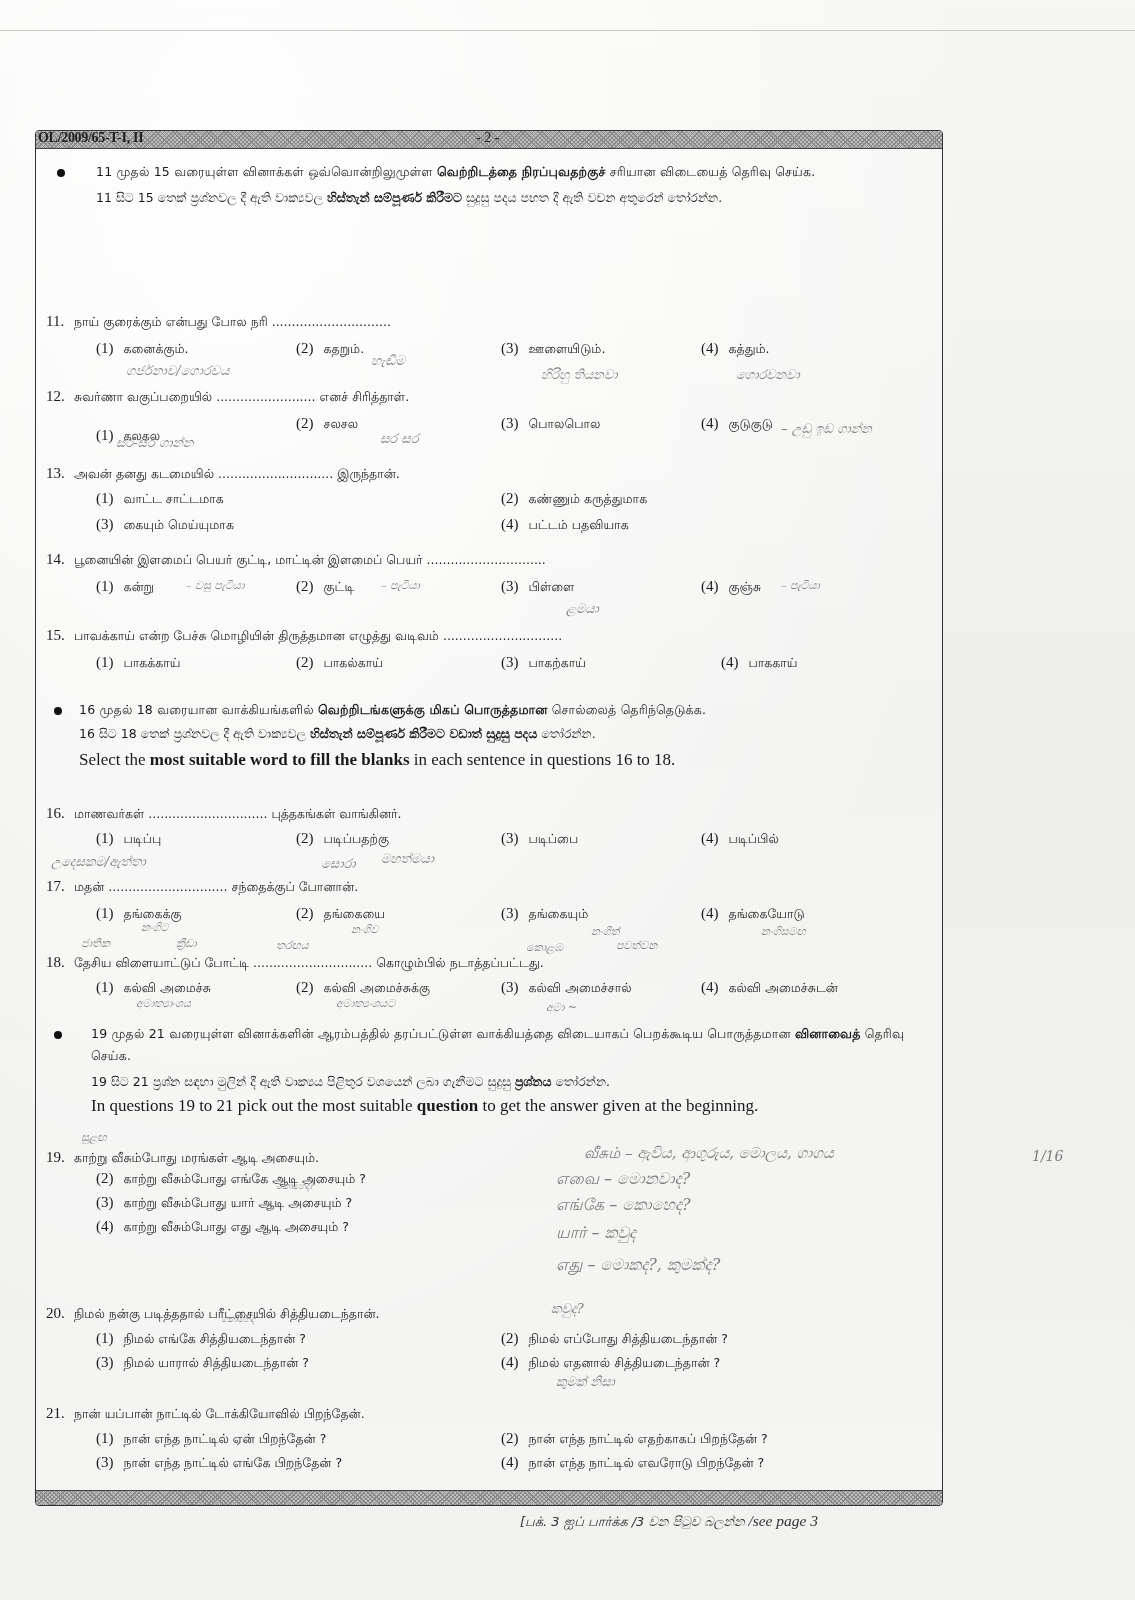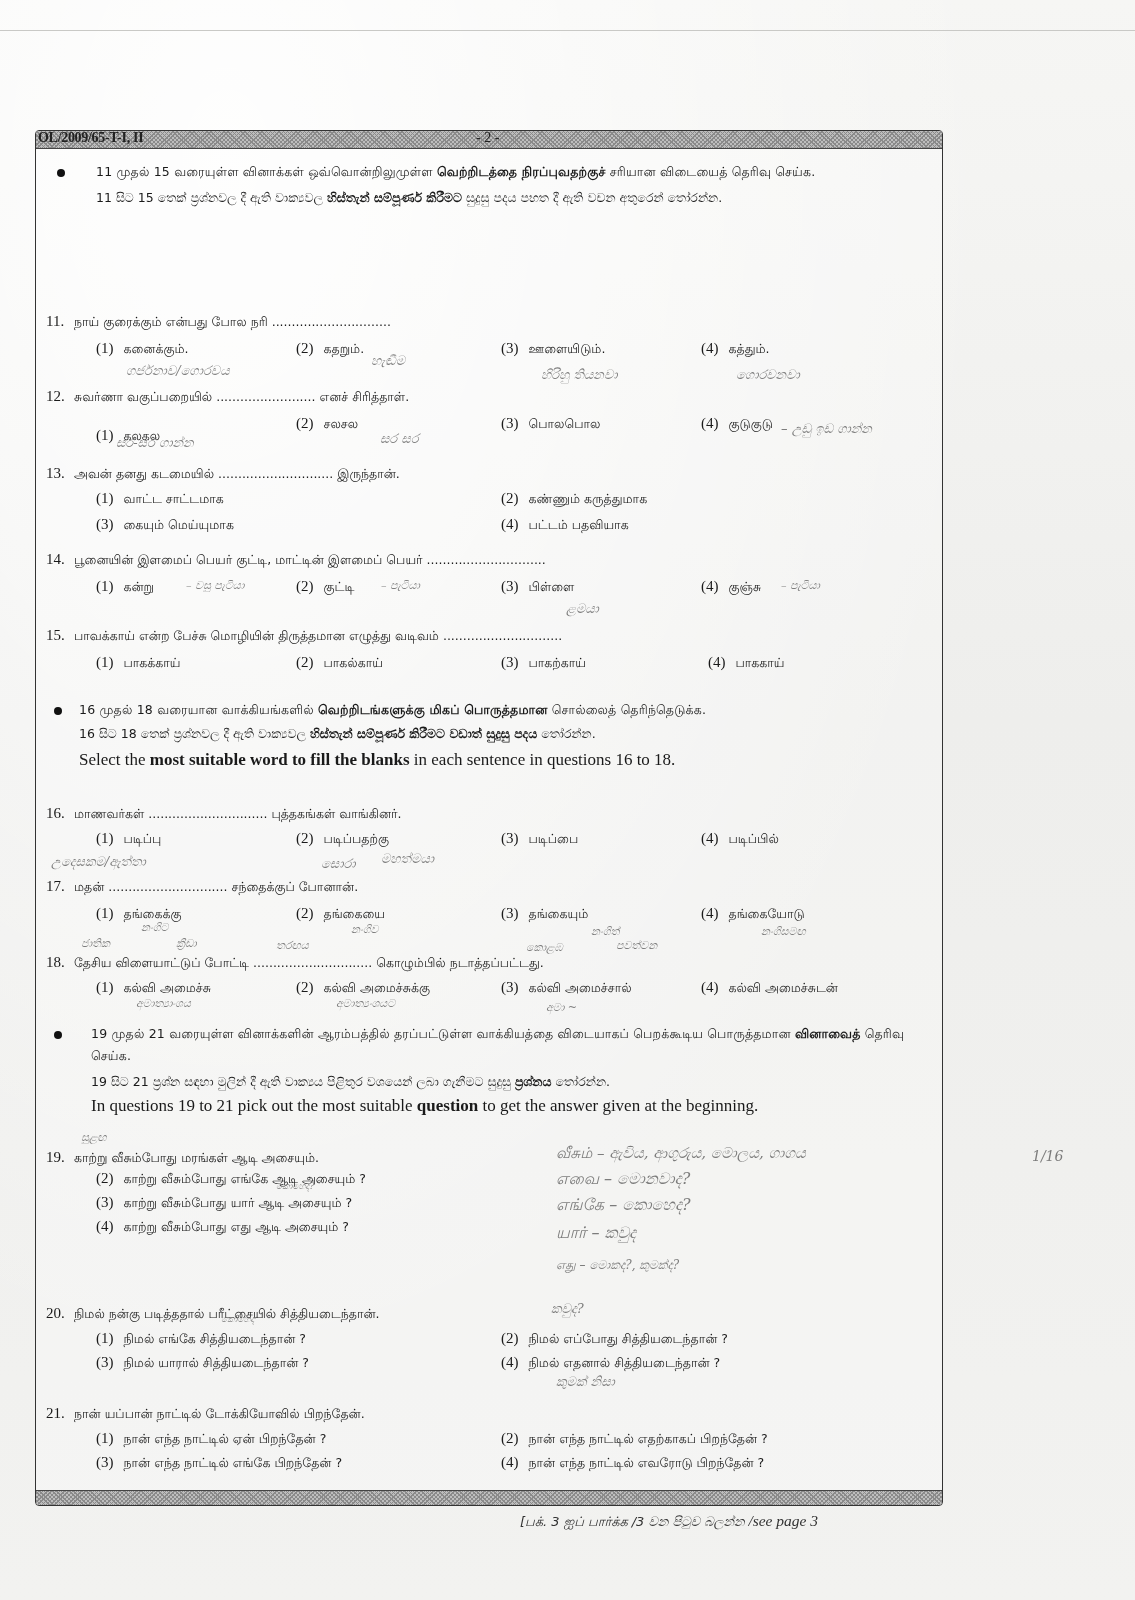--- a/index.html
+++ b/index.html
@@ -144,21 +144,21 @@
   <span class="hand" style="left:345px;top:448px;font-size:11px;">– පැටියා</span>
   <span class="hand" style="left:530px;top:470px;">ළමයා</span>
   <span class="hand" style="left:745px;top:448px;font-size:11px;">– පැටියා</span>
 
   <div class="q" style="top:494px;">
     <div class="stem"><span class="num">15.</span><span>பாவக்காய் என்ற பேச்சு மொழியின் திருத்தமான எழுத்து வடிவம் ..............................</span></div>
     <div class="opts" style="margin-top:6px;">
       <div class="opt" style="left:0;"><span class="on">(1)</span><span>பாகக்காய்</span></div>
       <div class="opt" style="left:200px;"><span class="on">(2)</span><span>பாகல்காய்</span></div>
       <div class="opt" style="left:405px;"><span class="on">(3)</span><span>பாகற்காய்</span></div>
-      <div class="opt" style="left:612px;"><span class="on">(4)</span><span>பாககாய்</span></div>
+      <div class="opt" style="left:625px;"><span class="on">(4)</span><span>பாககாய்</span></div>
     </div>
   </div>
 
   <div class="instr" style="top:568px;">
     <span class="bullet" style="top:8px;left:3px;"></span>
     <div style="margin-left:28px;">
       <p class="ta">
         <span>16 முதல் 18 வரையான வாக்கியங்களில்</span> <b>வெற்றிடங்களுக்கு மிகப் பொருத்தமான</b> <span>சொல்லைத் தெரிந்தெடுக்க.</span>
       </p>
       <p class="si" style="margin-top:2px;">
@@ -238,25 +238,25 @@
       </div>
     <div class="opts">
         <div class="opt" style="left:0;"><span class="on">(3)</span><span>காற்று வீசும்போது யார் ஆடி அசையும் ?</span></div>
       </div>
     <div class="opts">
         <div class="opt" style="left:0;"><span class="on">(4)</span><span>காற்று வீசும்போது எது ஆடி அசையும் ?</span></div>
       </div>
   </div>
   <span class="hand" style="left:240px;top:1050px;font-size:9px;">කොහෙද?</span>
   <div style="position:absolute;left:520px;top:1010px;">
-    <div class="hand" style="position:relative;font-size:15px;line-height:25px;">வீசும் – ඇවිය, ආගුරුය, මොලය, ගාගය</div>
+    <div class="hand" style="position:relative;font-size:15px;line-height:25px;margin-left:28px;">வீசும் – ඇවිය, ආගුරුය, මොලය, ගාගය</div>
     <div class="hand" style="position:relative;font-size:16px;line-height:26px;">எவை – මොනවාද?</div>
     <div class="hand" style="position:relative;font-size:16px;line-height:26px;">எங்கே – කොහෙද?</div>
     <div class="hand" style="position:relative;font-size:16px;line-height:30px;">யார் – කවුද</div>
-    <div class="hand" style="position:relative;font-size:12px;line-height:34px;">எது – මොකද?, කුමක්ද?</div>
+    <div class="hand" style="position:relative;font-size:16px;line-height:34px;">எது – මොකද?, කුමක්ද?</div>
   </div>
 
   <div class="q" style="top:1172px;">
     <div class="stem"><span class="num">20.</span><span>நிமல் நன்கு படித்ததால் பரீட்சையில் சித்தியடைந்தான்.</span></div>
     <div class="opts" style="margin-top:4px;">
       <div class="opt" style="left:0;"><span class="on">(1)</span><span>நிமல் எங்கே சித்தியடைந்தான் ?</span></div>
       <div class="opt" style="left:405px;"><span class="on">(2)</span><span>நிமல் எப்போது சித்தியடைந்தான் ?</span></div>
     </div>
     <div class="opts">
       <div class="opt" style="left:0;"><span class="on">(3)</span><span>நிமல் யாரால் சித்தியடைந்தான் ?</span></div>

